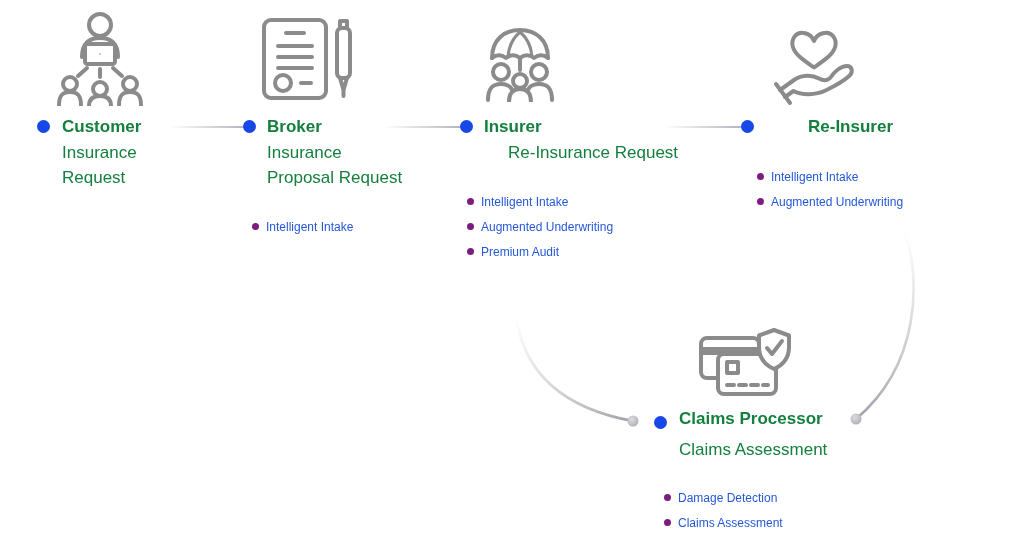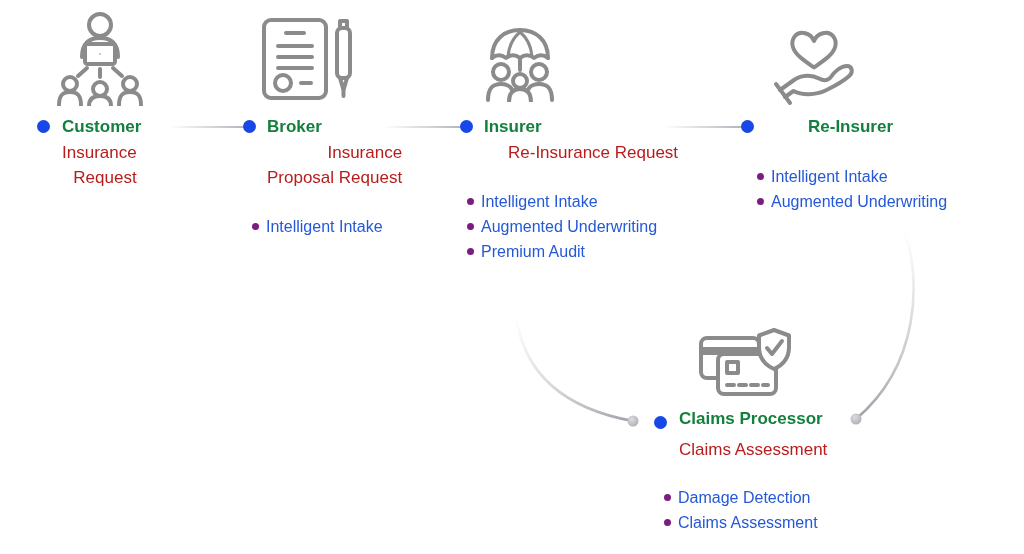--- a/index.html
+++ b/index.html
@@ -6,25 +6,25 @@
   .canvas{
     position:relative;width:1024px;height:554px;background:#ffffff;overflow:hidden;
     font-family:"Liberation Sans","DejaVu Sans",sans-serif;
   }
   .abs{position:absolute;}
   .overlay{position:absolute;left:0;top:0;pointer-events:none;}
   .hline{position:absolute;height:2px;border-radius:1px;
     background:linear-gradient(to right, rgba(186,186,196,0), #b3b3bd);}
   .node-dot{position:absolute;width:13px;height:13px;border-radius:50%;background:#1747e7;}
   .stage-name{position:absolute;font-size:17px;font-weight:700;color:#15803d;line-height:22px;white-space:nowrap;}
-  .stage-sub{position:absolute;font-size:17px;color:#b91c1c;line-height:25px;white-space:nowrap;text-align:right;}
+  .stage-sub{position:absolute;font-size:17px;color:#15803d;line-height:25px;white-space:nowrap;}
   .cap-list{position:absolute;display:flex;flex-direction:column;}
   .cap-row{display:flex;align-items:center;height:25px;}
   .cap-dot{width:7px;height:7px;border-radius:50%;background:#7c1c80;margin-right:7px;flex:none;}
-  .cap-text{font-size:16px;color:#2458d8;white-space:nowrap;}
+  .cap-text{font-size:12px;color:#2458d8;white-space:nowrap;}
   .icon svg{display:block;}
 </style>
 </head>
 <body>
 
 <div class="canvas">
 
   <div class="hline" style="left:170px;top:126px;width:75px;"></div>
   <div class="hline" style="left:384px;top:126px;width:78px;"></div>
   <div class="hline" style="left:664px;top:126px;width:79px;"></div>

